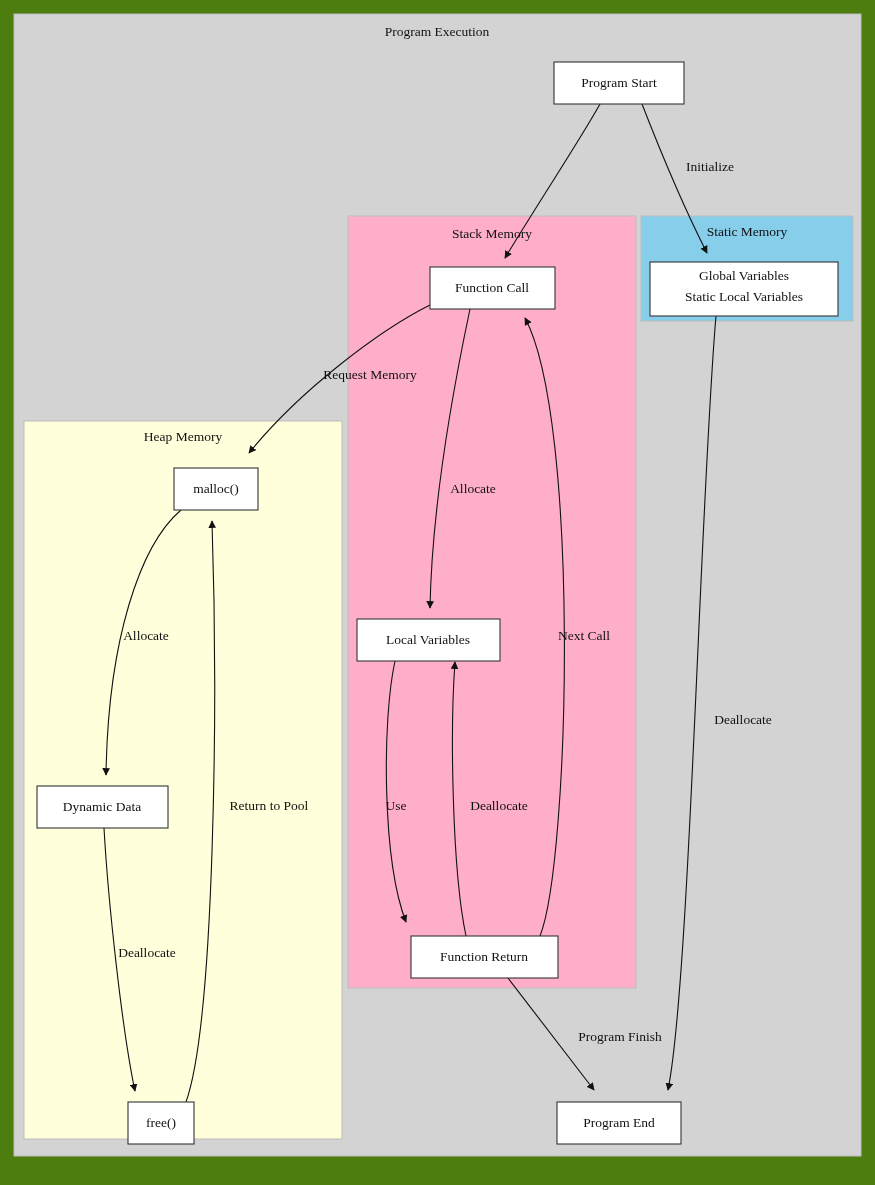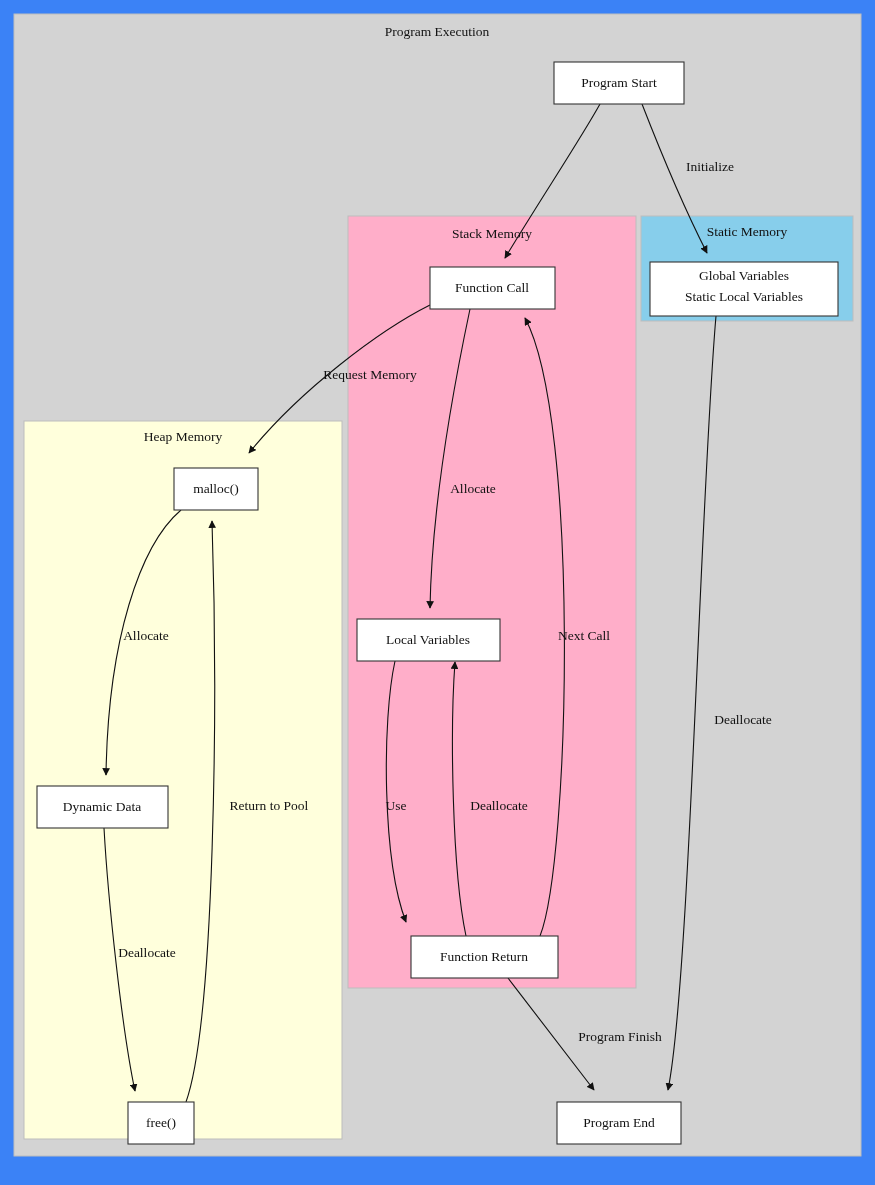--- a/index.html
+++ b/index.html
@@ -4,21 +4,21 @@
 <style>
   html, body {
     margin: 0;
     padding: 0;
     background: #ffffff;
   }
   #root {
     position: relative;
     width: 875px;
     height: 1185px;
-    background: #3b82f6;
+    background: #4d7c0f;
     font-family: "Liberation Serif", "DejaVu Serif", serif;
     overflow: hidden;
   }
   svg.diagram {
     position: absolute;
     left: 0;
     top: 0;
     width: 875px;
     height: 1185px;
   }

